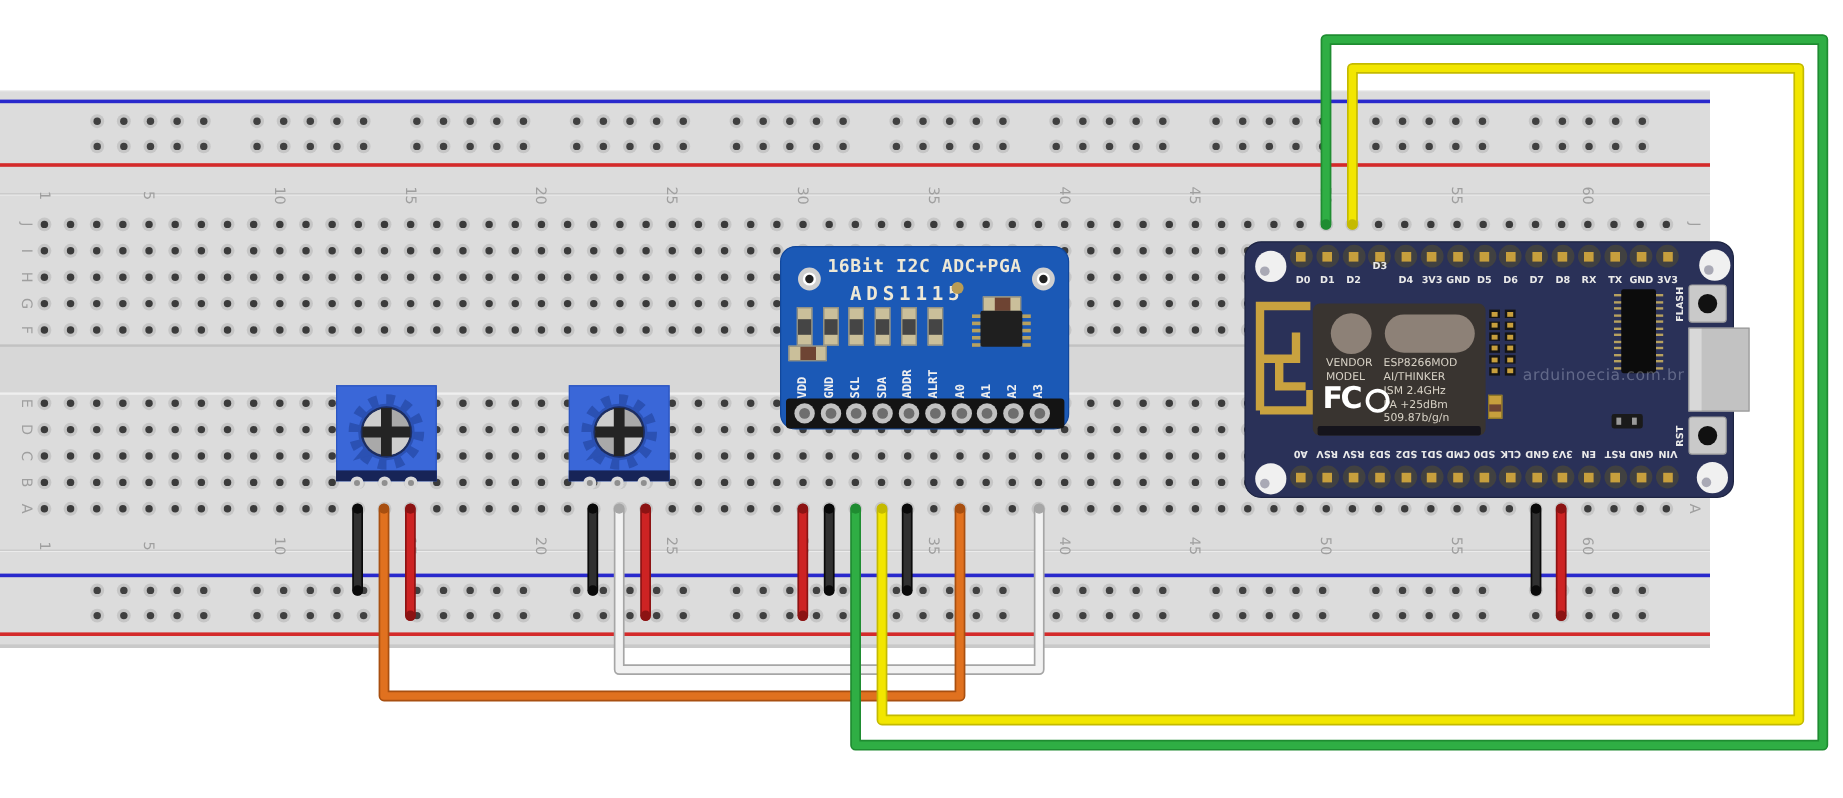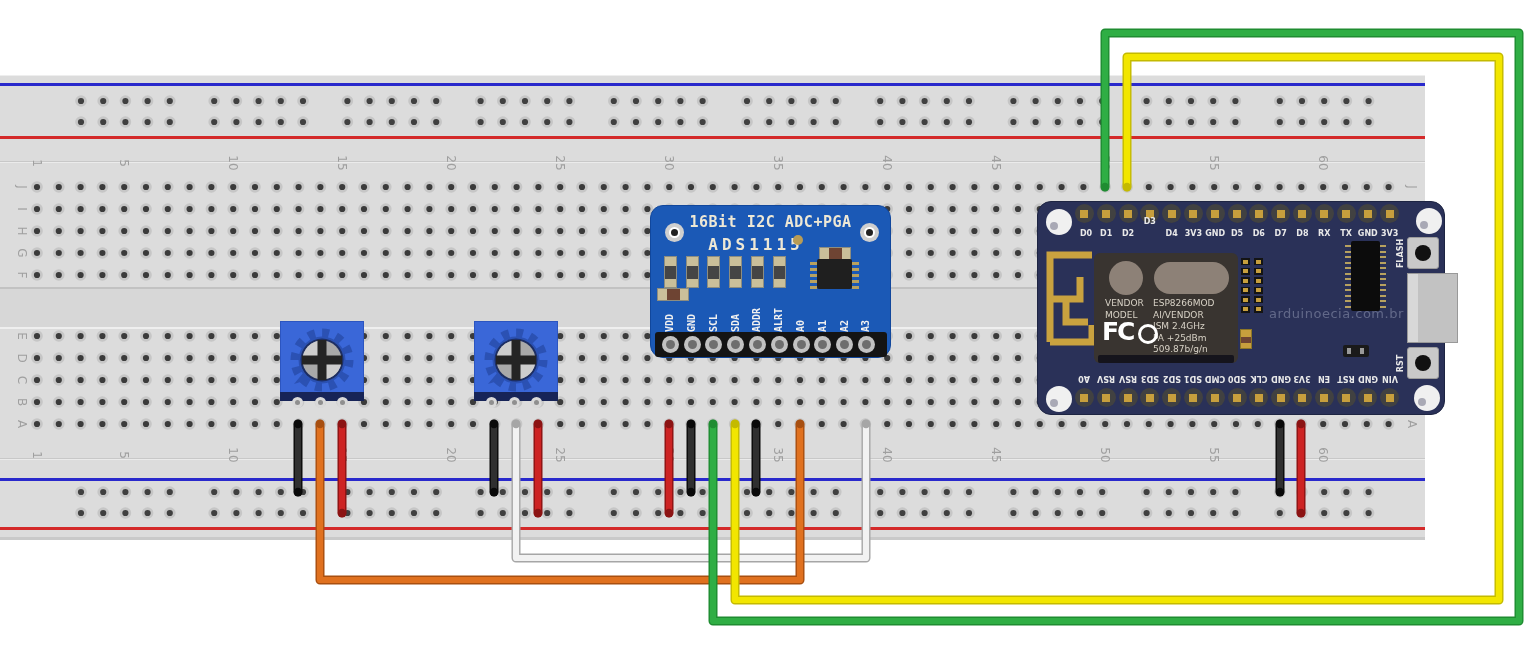--- a/index.html
+++ b/index.html
@@ -1964,21 +1964,21 @@
     <div class="wh" style="left:376px;top:183px;">
         <i></i>
       </div>
     <svg class="layer" width="70" height="160" style="left:2px;top:45px;">
       <path d="M52,8 H10 V95 M10,52 H40 V30 M26,52 V75 H48 M10,95 H52 V78" fill="none" stroke="#c9a23f" stroke-width="7"></path>
     </svg>
     <div class="module">
       <div class="can1"></div>
       <div class="can2"></div>
       <div class="mt" style="left:11px;top:45px;"><span>VENDOR</span><br><span>MODEL</span></div>
-      <div class="mt" style="left:59px;top:45px;"><span>ESP8266MOD</span><br><span>AI/VENDOR</span><br><span>ISM 2.4GHz</span><br><span>PA +25dBm</span><br><span>509.87b/g/n</span></div>
+      <div class="mt" style="left:59px;top:45px;"><span>ESP8266MOD</span><br><span>AI/THINKER</span><br><span>ISM 2.4GHz</span><br><span>PA +25dBm</span><br><span>509.87b/g/n</span></div>
       <div class="fcc"><span>FC</span><span class="fccring"></span></div>
       <div class="bar"></div>
     </div>
     <div class="padgrid" id="mcu-padgrid">
         <b style="left: 0px; top: 0px;">
           <i></i>
         </b>
         <b style="left: 13px; top: 0px;">
           <i></i>
         </b>

